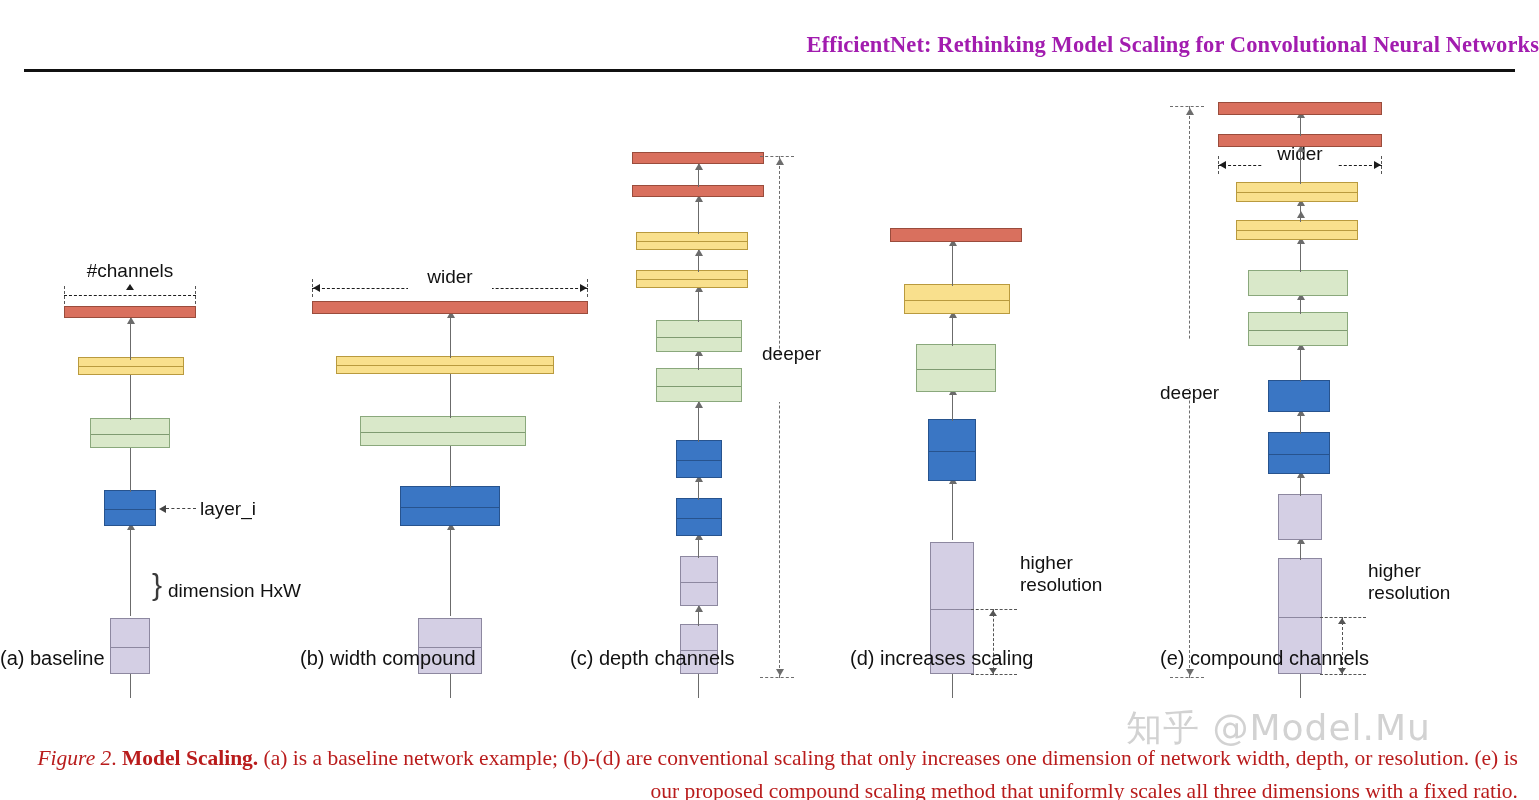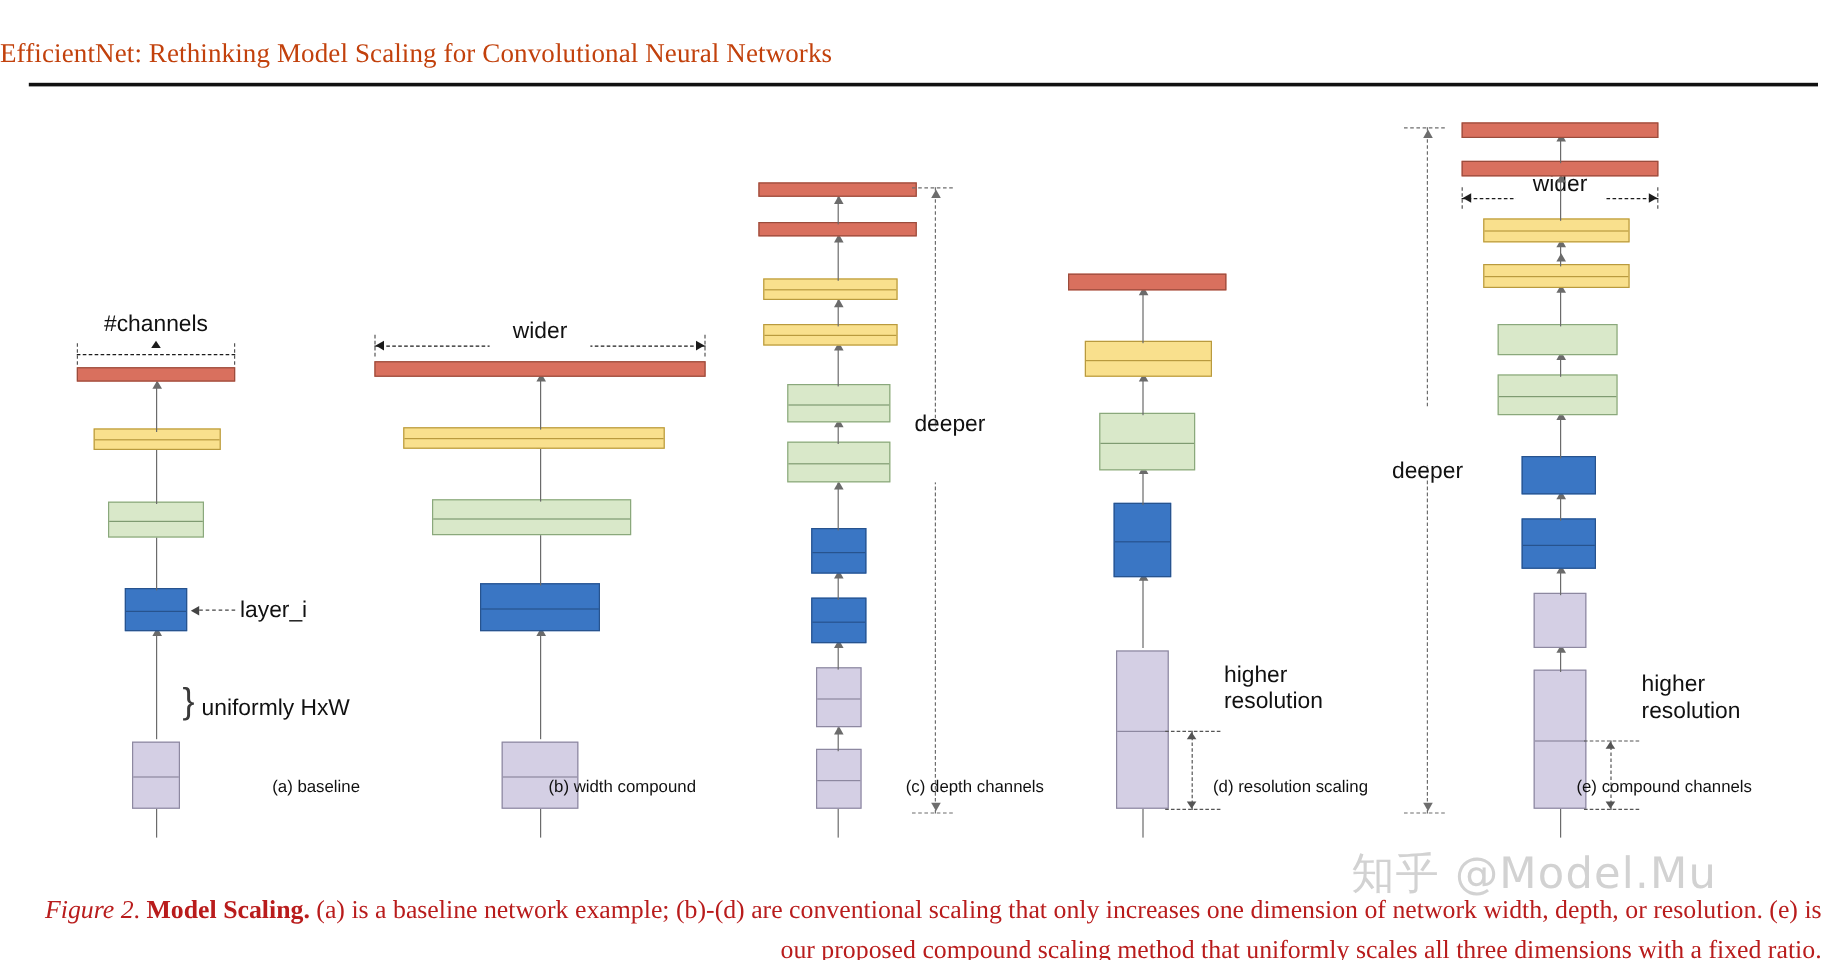--- a/index.html
+++ b/index.html
@@ -21,26 +21,26 @@
   #page-header {
     position: absolute;
     left: 0; top: 0;
     width: 1539px;
     height: 72px;
   }
   #header-title {
     position: absolute;
     left: 0; top: 32px;
     width: 1539px;
-    text-align: left;
+    text-align: right;
     font-family: "Liberation Serif", serif;
-    font-weight: normal;
+    font-weight: bold;
     font-size: 22.5px;
     letter-spacing: 0.1px;
-    color: #c2410c;
+    color: #a21caf;
     white-space: nowrap;
   }
   #header-rule {
     position: absolute;
     left: 24px; top: 69px;
     width: 1491px;
     height: 3px;
     background: #111;
   }
 
@@ -100,24 +100,24 @@
     white-space: nowrap;
   }
   .lbl.two {
     line-height: 1.18;
     white-space: normal;
     width: 132px;
   }
   .caption-label {
     position: absolute;
     font-family: "Liberation Sans", sans-serif;
-    font-size: 14px;
+    font-size: 20px;
     color: #111;
     white-space: nowrap;
-    text-align: right;
+    text-align: left;
   }
 
   
   .hdim { position: absolute; height: 18px; }
   .hdim .line {
     position: absolute;
     left: 0; right: 0; top: 9px;
     border-top: 1.6px dashed #1c1c1c;
   }
   .hdim .tick {
@@ -288,21 +288,21 @@
       <div class="uptick"></div>
       <div class="cap">#channels</div>
     </div>
 
     <div class="arrow plain" style="left:130px; top:600px; height:26px;"></div>
 
     <div class="blk c-purple" style="left:110px; top:546px; width:40px; height:56px;">
       <div class="mid" style="top:28px;"></div>
     </div>
     <div class="brace" style="left:152px; top:498px;">}</div>
-    <div class="lbl" style="left:168px; top:508px;">uniformly HxW</div>
+    <div class="lbl" style="left:168px; top:508px;">dimension HxW</div>
 
     <div class="arrow" style="left:130px; top:452px; height:92px;"></div>
 
     <div class="blk c-blue" style="left:104px; top:418px; width:52px; height:36px;">
       <div class="mid" style="top:18px;"></div>
     </div>
     <div class="leader" style="left:166px; top:436px; width:30px;"></div>
     <div class="lbl" style="left:200px; top:426px;">layer_i</div>
 
     <div class="arrow" style="left:130px; top:366px; height:54px;"></div>
@@ -461,21 +461,21 @@
     <div class="arrow" style="left:72px; top:240px; height:34px;"></div>
 
     <div class="blk c-yellow" style="left:24px; top:212px; width:106px; height:30px;">
       <div class="mid" style="top:15px;"></div>
     </div>
 
     <div class="arrow" style="left:72px; top:168px; height:46px;"></div>
 
     <div class="blk c-red" style="left:10px; top:156px; width:132px; height:14px;"></div>
 
-    <div class="caption-label" style="left:-30px; top:575px; width:290px;">(d) resolution scaling</div>
+    <div class="caption-label" style="left:-30px; top:575px; width:290px;">(d) increases scaling</div>
   </div>
 
   <div class="panel" style="left:1170px; width:369px;">
 
     <div class="hdim" style="left:48px; top:84px; width:164px;">
       <div class="line"></div>
       <div class="tick l"></div>
       <div class="tick r"></div>
       <div class="ah l"></div>
       <div class="ah r"></div>

